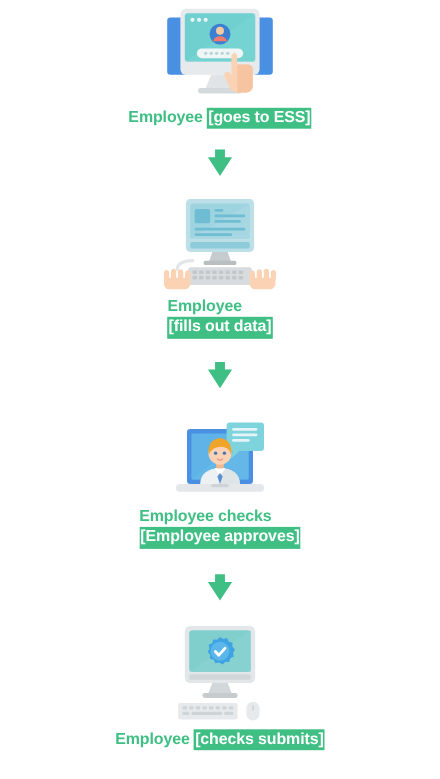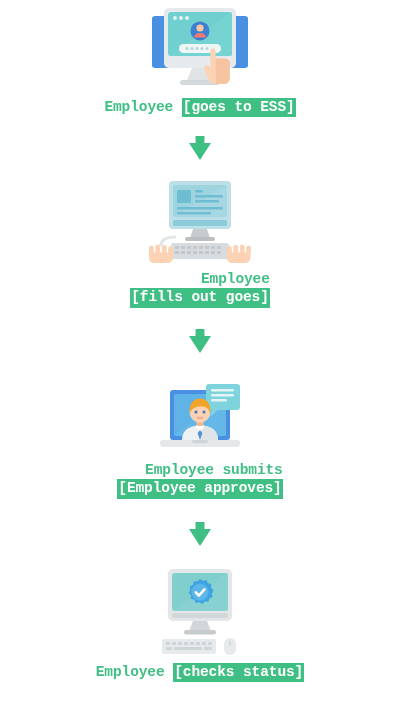--- a/index.html
+++ b/index.html
@@ -24,25 +24,24 @@
     display: flex;
     flex-direction: column;
     align-items: center;
   }
   .icon-wrap {
     display: flex;
     align-items: center;
     justify-content: center;
   }
   .caption {
-    text-align: right;
+    text-align: left;
     line-height: 1.18;
     margin-top: 4px;
     white-space: nowrap;
-    font-family: Liberation Mono, monospace;
   }
   .cap-plain {
     color: #3fbf84;
     font-size: 14.5px;
     font-weight: 700;
     letter-spacing: -0.1px;
   }
   .cap-hl {
     color: #ffffff;
     background: #3fbf84;
@@ -160,21 +159,21 @@
             <rect x="72" y="72" width="4" height="3" rx="0.8"></rect>
         </g>
 
         <path d="M4 69c0-1.6 1-2.6 2.4-2.6S8.8 67.4 8.8 69v4.5h1.6V68c0-1.6 1-2.6 2.4-2.6s2.4 1 2.4 2.6v5.5h1.6V68.4c0-1.6 1-2.6 2.4-2.6s2.4 1 2.4 2.6v5.1h1.6v-4c0-1.6 1-2.6 2.4-2.6s2.4 1 2.4 2.6v9.2c0 3.2-2.4 5.3-5.8 5.3H9.6C6 84 4 81.6 4 78.4Z" fill="#fbd2b3"></path>
 
         <path d="M106 69c0-1.6-1-2.6-2.4-2.6s-2.4 1-2.4 2.6v4.5h-1.6V68c0-1.6-1-2.6-2.4-2.6s-2.4 1-2.4 2.6v5.5h-1.6V68.4c0-1.6-1-2.6-2.4-2.6s-2.4 1-2.4 2.6v5.1h-1.6v-4c0-1.6-1-2.6-2.4-2.6s-2.4 1-2.4 2.6v9.2c0 3.2 2.4 5.3 5.8 5.3h11.8c3.6 0 5.8-2.4 5.8-5.6Z" fill="#fbd2b3"></path>
       </svg>
     </div>
     <div class="caption">
       <span class="cap-plain cap-line">Employee</span>
-      <span class="cap-hl">[fills out goes]</span>
+      <span class="cap-hl">[fills out data]</span>
     </div>
   </div>
 
   <div class="arrow-wrap a2">
     <svg width="26" height="26" viewBox="0 0 26 26" xmlns="http://www.w3.org/2000/svg">
       <path d="M8.5 1h9v7h6.5L13 25 2 8h6.5Z" fill="#3fbf84"></path>
     </svg>
   </div>
 
   <div class="step s3">
@@ -213,21 +212,21 @@
 
         <circle cx="48" cy="40" r="1.5" fill="#3f73b5"></circle>
         <circle cx="56" cy="40" r="1.5" fill="#3f73b5"></circle>
         <path d="M49.6 45.2a3.4 3.4 0 0 0 4.8 0" stroke="#e89a85" stroke-width="1.3" fill="none" stroke-linecap="round"></path>
 
         <rect x="12" y="68" width="80" height="7" rx="3.2" fill="#e4e8ea"></rect>
         <rect x="44" y="68" width="16" height="3" rx="1.5" fill="#cdd3d6"></rect>
       </svg>
     </div>
     <div class="caption">
-      <span class="cap-plain cap-line">Employee submits</span>
+      <span class="cap-plain cap-line">Employee checks</span>
       <span class="cap-hl">[Employee approves]</span>
     </div>
   </div>
 
   <div class="arrow-wrap a3">
     <svg width="26" height="26" viewBox="0 0 26 26" xmlns="http://www.w3.org/2000/svg">
       <path d="M8.5 1h9v7h6.5L13 25 2 8h6.5Z" fill="#3fbf84"></path>
     </svg>
   </div>
 
@@ -264,17 +263,17 @@
           <rect x="18" y="80" width="6" height="3" rx="0.8"></rect>
             <rect x="26" y="80" width="28" height="3" rx="1.2"></rect>
           <rect x="56" y="80" width="8" height="3" rx="0.8"></rect>
         </g>
 
         <rect x="76" y="71" width="12" height="17" rx="6" fill="#e6eaec"></rect>
         <rect x="81.4" y="74" width="1.4" height="5" rx="0.7" fill="#cfd4d7"></rect>
       </svg>
     </div>
     <div class="caption">
-      <span class="cap-plain cap-inline">Employee </span><span class="cap-hl cap-inline">[checks status]</span>
+      <span class="cap-plain cap-inline">Employee </span><span class="cap-hl cap-inline">[checks submits]</span>
     </div>
   </div>
 
 </div>
 
 </body></html>

